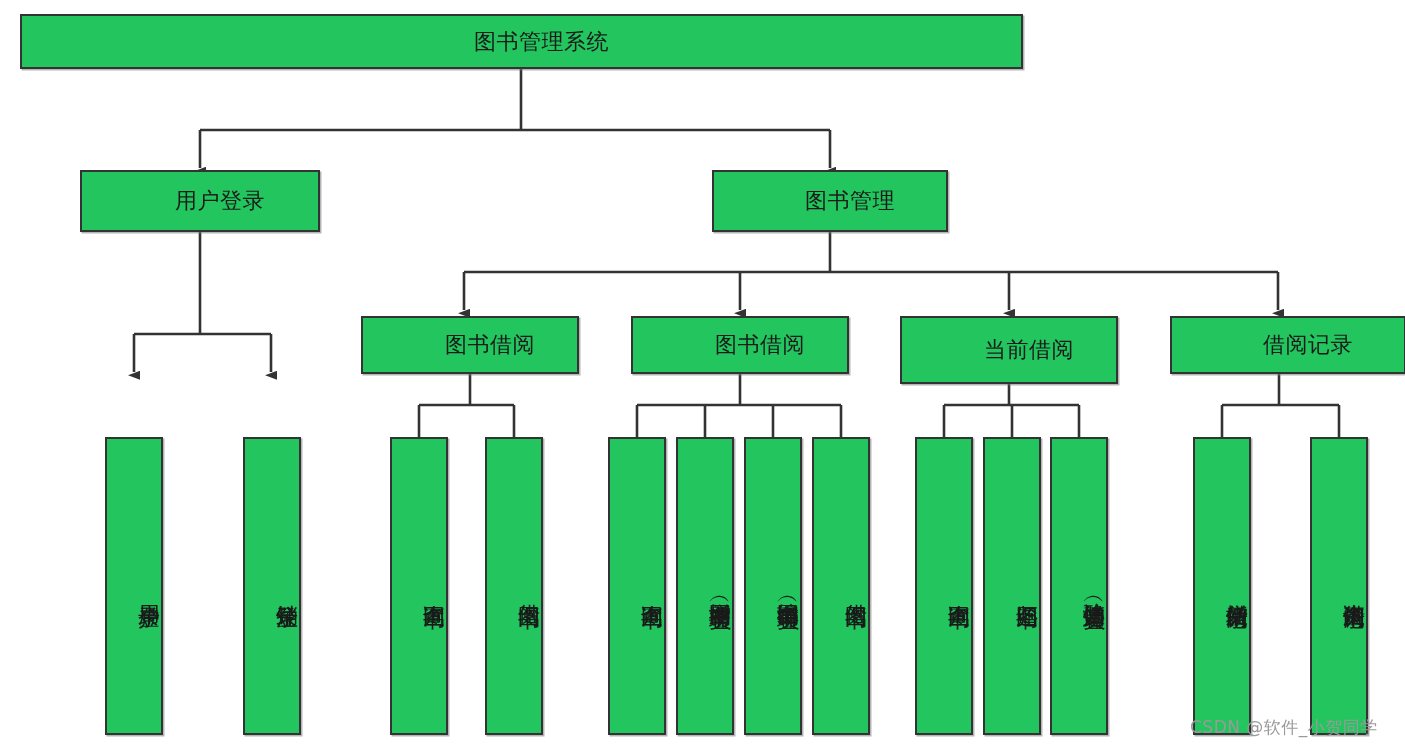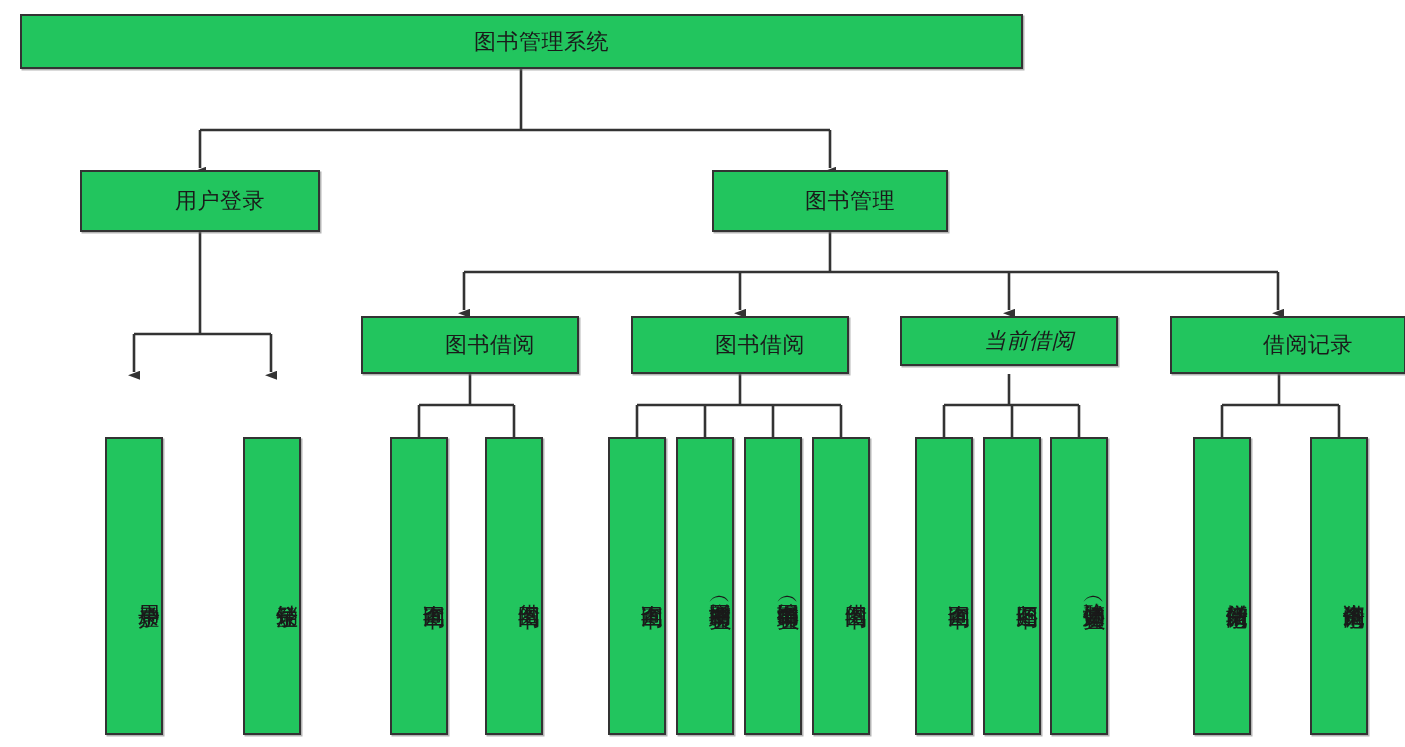--- a/index.html
+++ b/index.html
@@ -126,21 +126,21 @@
       </div>
       <div class="node horiz" style="left: 712px; top: 170px; width: 236px; height: 62px;">
         <span class="htext">图书管理</span>
       </div>
       <div class="node horiz" style="left: 361px; top: 316px; width: 218px; height: 58px;">
         <span class="htext">图书借阅</span>
       </div>
       <div class="node horiz" style="left: 631px; top: 316px; width: 218px; height: 58px;">
         <span class="htext">图书借阅</span>
       </div>
-      <div class="node horiz" style="left: 900px; top: 316px; width: 218px; height: 50px; font-style: italic;">
+      <div class="node horiz" style="left: 900px; top: 316px; width: 218px; height: 68px;">
         <span class="htext">当前借阅</span>
       </div>
       <div class="node horiz" style="left: 1170px; top: 316px; width: 236px; height: 58px;">
         <span class="htext">借阅记录</span>
       </div>
       <div class="node vert" style="left: 105px; top: 437px; width: 58px; height: 298px;">
         <span class="vtext">用户登录</span>
       </div>
       <div class="node vert" style="left: 243px; top: 437px; width: 58px; height: 298px;">
         <span class="vtext">注销登录</span>
@@ -173,13 +173,14 @@
         <span class="vtext">确认归还（管理员）</span>
       </div>
       <div class="node vert" style="left: 1193px; top: 437px; width: 58px; height: 298px;">
         <span class="vtext">新增借阅记录</span>
       </div>
       <div class="node vert" style="left: 1310px; top: 437px; width: 58px; height: 298px;">
         <span class="vtext">查询借阅记录</span>
       </div>
     </div>
 
+  <div id="watermark">CSDN @软件_小贺同学</div>
 </div>
 
 </body></html>

